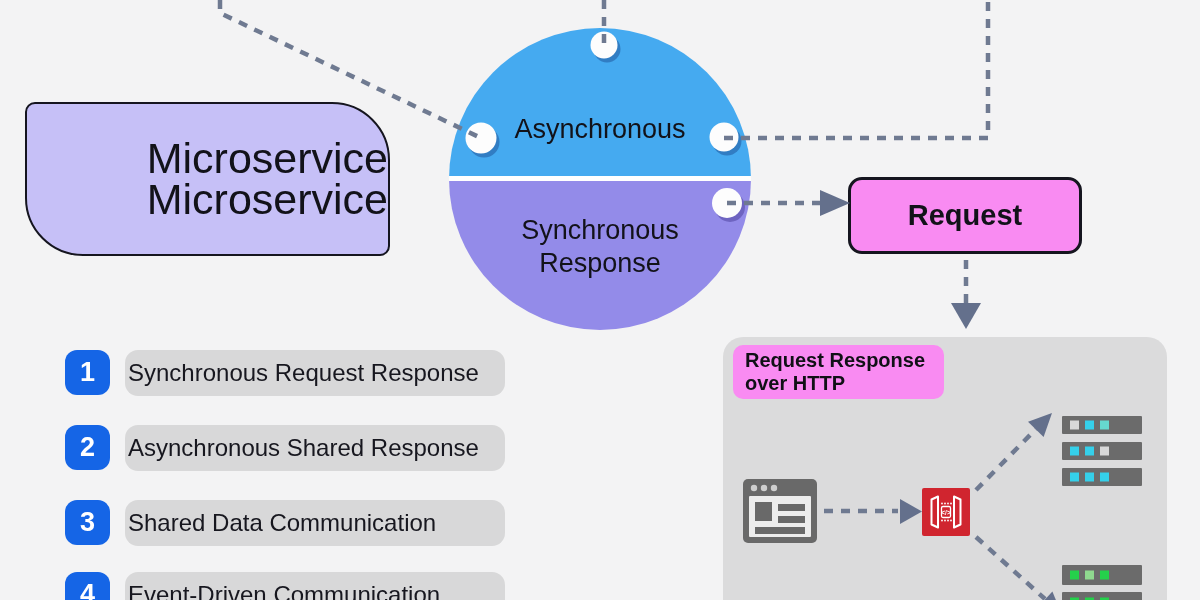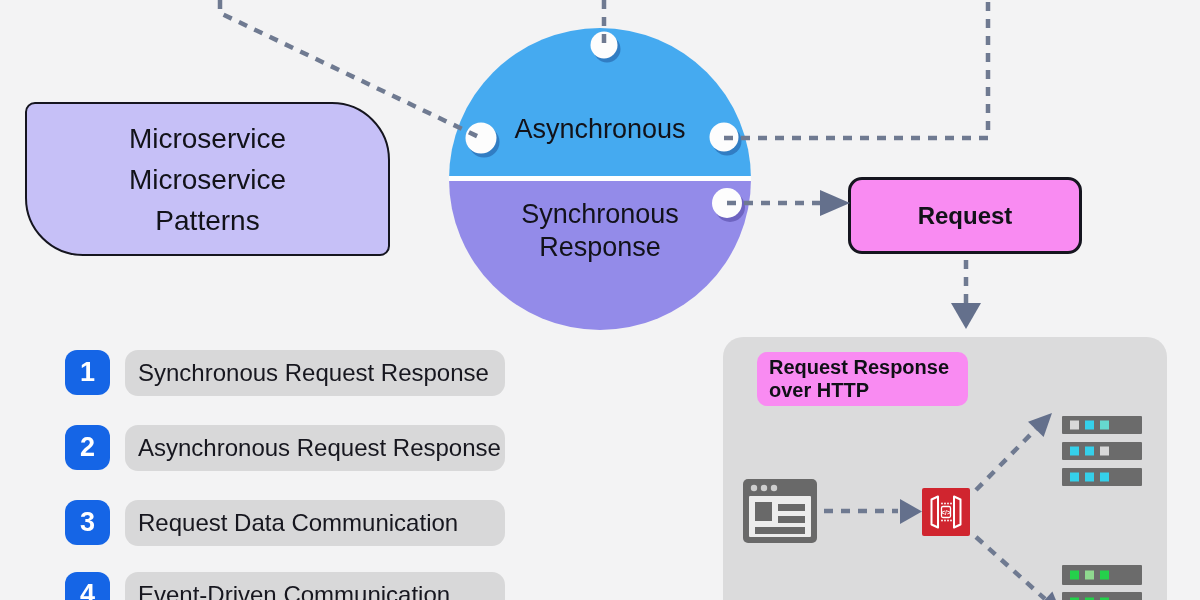--- a/index.html
+++ b/index.html
@@ -7,86 +7,85 @@
     position:relative;width:1200px;height:600px;overflow:hidden;
     background:#f3f3f4;
     font-family:"Liberation Sans", sans-serif;
     color:#121219;
   }
   
   .title-box{
     position:absolute;left:25px;top:102px;width:361px;height:150px;
     background:#c6c0f7;border:2px solid #15151f;
     border-radius:10px 58px 10px 58px;
-    display:flex;flex-direction:column;justify-content:center;align-items:center;
-    font-size:28px;line-height:41px;text-align:center;
+    display:flex;flex-direction:column;justify-content:center;align-items:flex-end;
+    font-size:43px;line-height:41px;text-align:center;
   }
   
   .venn{
     position:absolute;left:449px;top:28px;width:302px;height:302px;
     border-radius:50%;overflow:hidden;display:flex;flex-direction:column;
   }
   .venn-top{
     height:148px;background:#45aaf0;
     display:flex;flex-direction:column;justify-content:flex-end;align-items:center;
     padding-bottom:30px;box-sizing:border-box;
     font-size:27px;line-height:33px;text-align:center;gap:40px;
   }
   .venn-divider{height:5px;background:#ffffff;}
   .venn-bottom{
     flex:1;background:#938be9;
     display:flex;flex-direction:column;justify-content:flex-start;align-items:center;
-    padding-top:17px;box-sizing:border-box;
+    padding-top:33px;box-sizing:border-box;
     font-size:27px;line-height:33px;text-align:center;
   }
   
   .rr-box{
     position:absolute;left:848px;top:177px;width:228px;height:71px;
     background:#f98bf2;border:3px solid #15151f;border-radius:14px;
     display:flex;flex-direction:column;justify-content:center;align-items:center;
-    font-size:24px;line-height:33px;font-weight:700;text-align:center;gap:8px;
+    font-size:29px;line-height:33px;font-weight:700;text-align:center;gap:8px;
   }
   
   .list-row{position:absolute;left:65px;height:46px;}
   .badge{
     position:absolute;left:0;top:0;width:45px;height:45px;
     background:#1565e6;border-radius:12px;color:#ffffff;
     display:flex;align-items:center;justify-content:center;
     font-size:27px;font-weight:700;
   }
   .pill{
     position:absolute;left:60px;top:0;width:380px;height:46px;
     background:#d8d8d9;border-radius:13px;
-    display:flex;align-items:center;padding-left:13px;box-sizing:border-box;
+    display:flex;align-items:center;padding-left:3px;box-sizing:border-box;
     font-size:24px;color:#17171f;
   }
   
   .panel{
     position:absolute;left:723px;top:337px;width:444px;height:285px;
     background:#dbdbdc;border-radius:20px;
   }
   .panel-label{
-    position:absolute;left:10px;top:15px;width:211px;height:54px;
+    position:absolute;left:10px;top:8px;width:211px;height:54px;
     background:#f98bf2;border-radius:10px;
     display:flex;flex-direction:column;justify-content:center;
     padding-left:12px;box-sizing:border-box;
-    font-size:20px;line-height:23px;font-weight:700;color:#101016;margin-left:24px;
+    font-size:20px;line-height:23px;font-weight:700;color:#101016;
   }
   .abs{position:absolute;}
   .overlay{position:absolute;left:0;top:0;z-index:50;pointer-events:none;}
 </style>
 </head>
 <body>
 
 <div class="canvas">
 
   <div class="title-box">
     <div>Microservice</div>
     <div>Microservice</div>
-    <div>Patterns</div>
   </div>
 
   <div class="venn">
     <div class="venn-top">
       <div>Asynchronous</div>
     </div>
     <div class="venn-divider"></div>
     <div class="venn-bottom">
       <div>Synchronous</div>
       <div>Response</div>
@@ -96,25 +95,25 @@
   <div class="rr-box">
     <div>Request</div>
   </div>
 
   <div class="list-row" style="top:350px;">
     <div class="badge">1</div>
     <div class="pill">Synchronous Request Response</div>
   </div>
   <div class="list-row" style="top:425px;">
     <div class="badge">2</div>
-    <div class="pill">Asynchronous Request Response</div>
+    <div class="pill">Asynchronous Shared Response</div>
   </div>
   <div class="list-row" style="top:500px;">
     <div class="badge">3</div>
-    <div class="pill">Request Data Communication</div>
+    <div class="pill">Shared Data Communication</div>
   </div>
   <div class="list-row" style="top:572px;">
     <div class="badge">4</div>
     <div class="pill">Event-Driven Communication</div>
   </div>
 
   <div class="panel">
     <div class="panel-label">
       <div>Request Response</div>
       <div>over HTTP</div>

